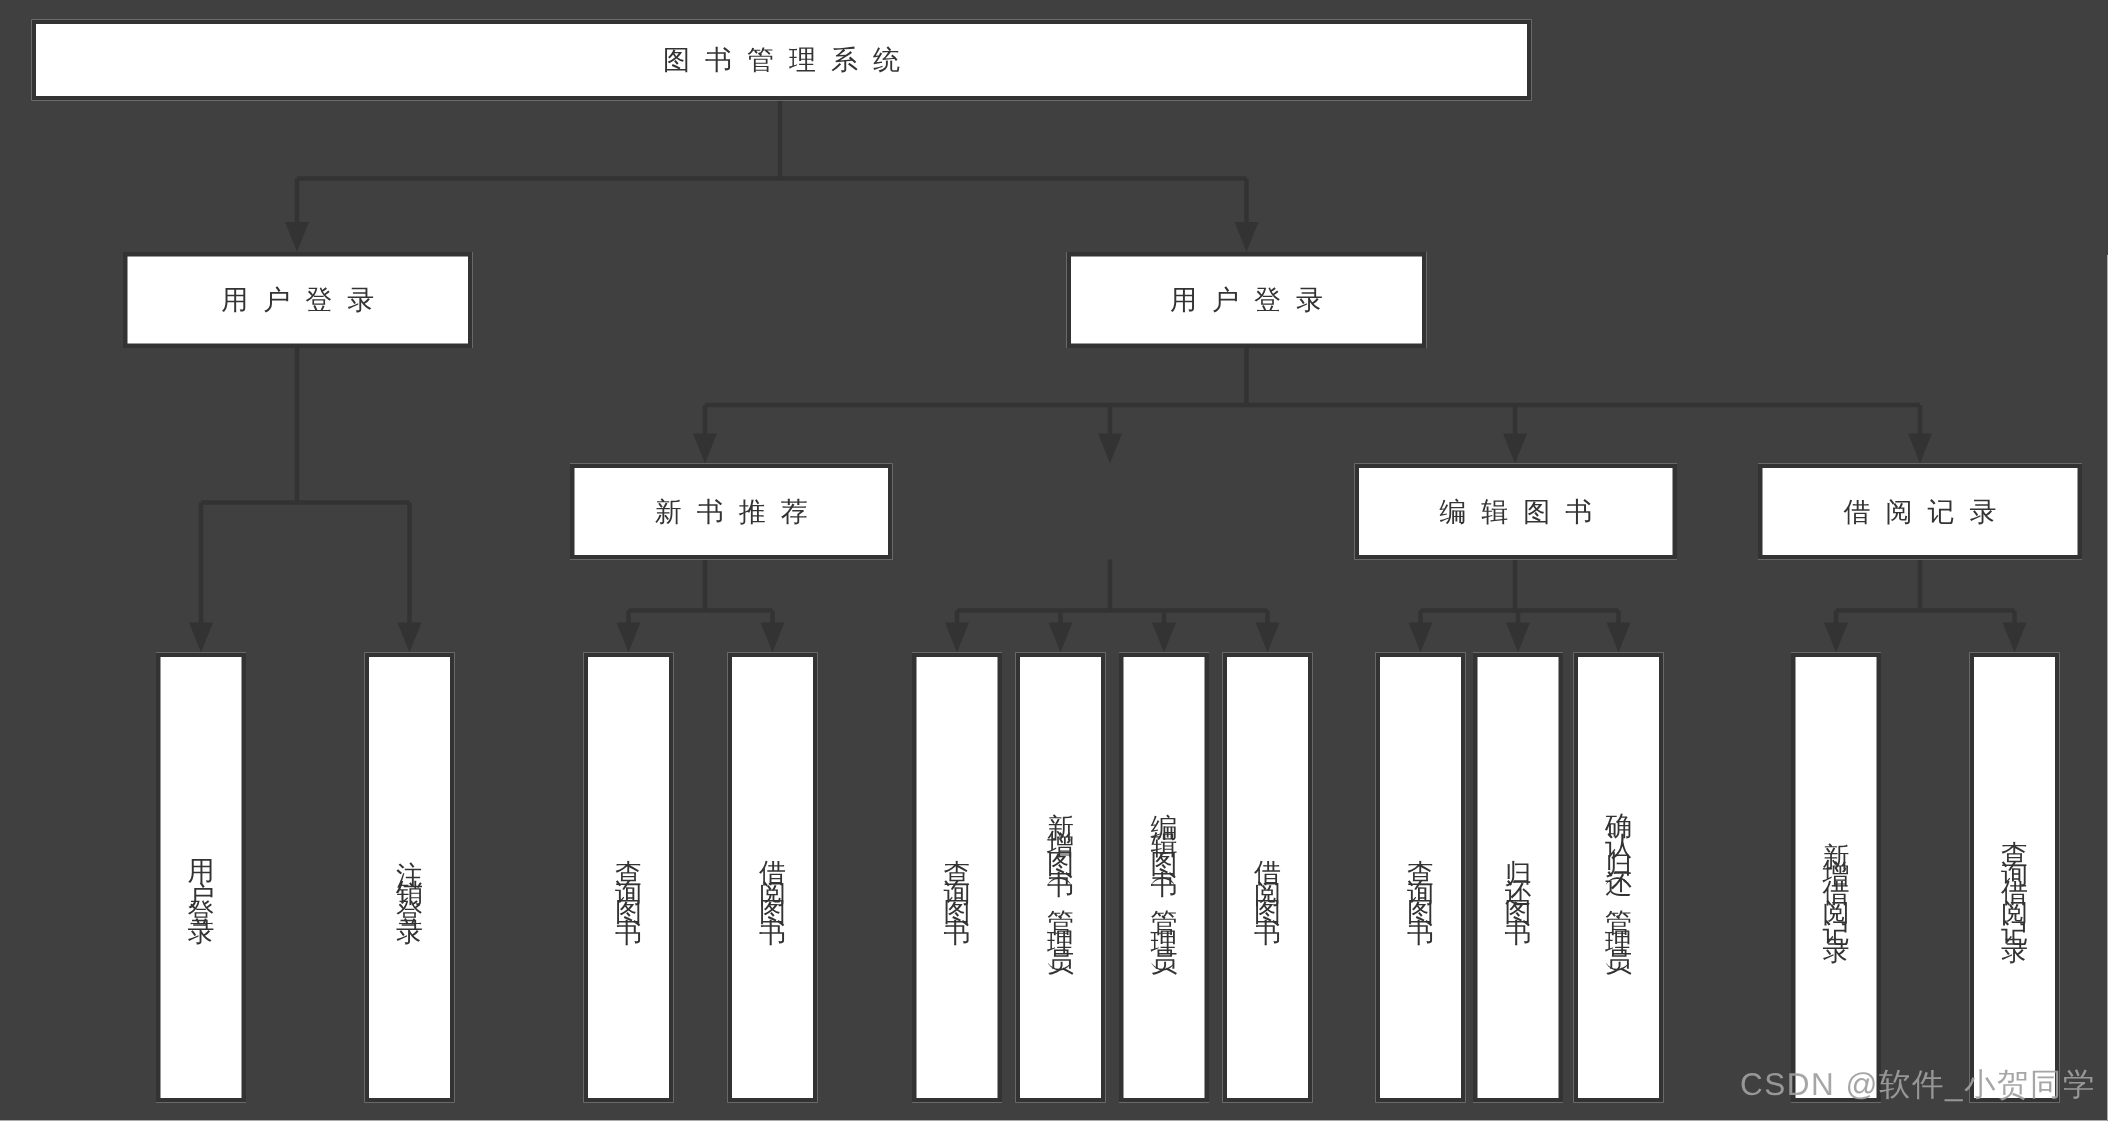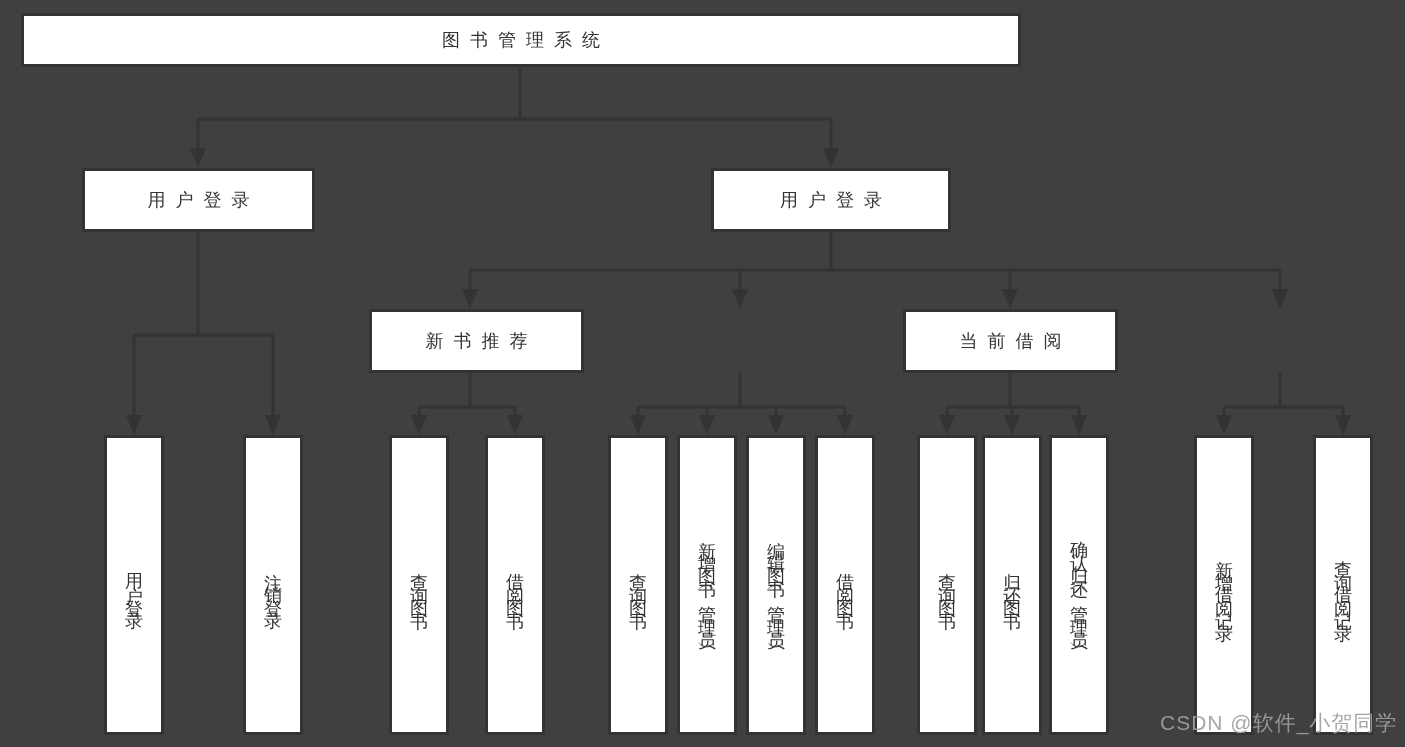--- a/index.html
+++ b/index.html
@@ -112,25 +112,28 @@
     <span>图书管理系统</span>
   </div>
 
   <div class="box" style="left:82px;top:168px;width:233px;height:64px">
     <span>用户登录</span>
   </div>
   <div class="box" style="left:711px;top:168px;width:240px;height:64px">
     <span>用户登录</span>
   </div>
 
-  <div class="box" style="left:369px;top:309px;width:215px;height:64px">
+  <div class="box" style="left:380px;top:309px;width:215px;height:64px">
     <span>新书推荐</span>
   </div>
   <div class="box" style="left:903px;top:309px;width:215px;height:64px">
-    <span>当前借阅</span>
+    <span>编辑图书</span>
+  </div>
+  <div class="box" style="left:1172px;top:309px;width:216px;height:64px">
+    <span>借阅记录</span>
   </div>
 
   <div class="box vbox" style="left:104px;top:435px;width:60px;height:300px">
     <span>用户登录</span>
   </div>
   <div class="box vbox" style="left:243px;top:435px;width:60px;height:300px">
     <span>注销登录</span>
   </div>
 
   <div class="box vbox" style="left:389px;top:435px;width:60px;height:300px">

